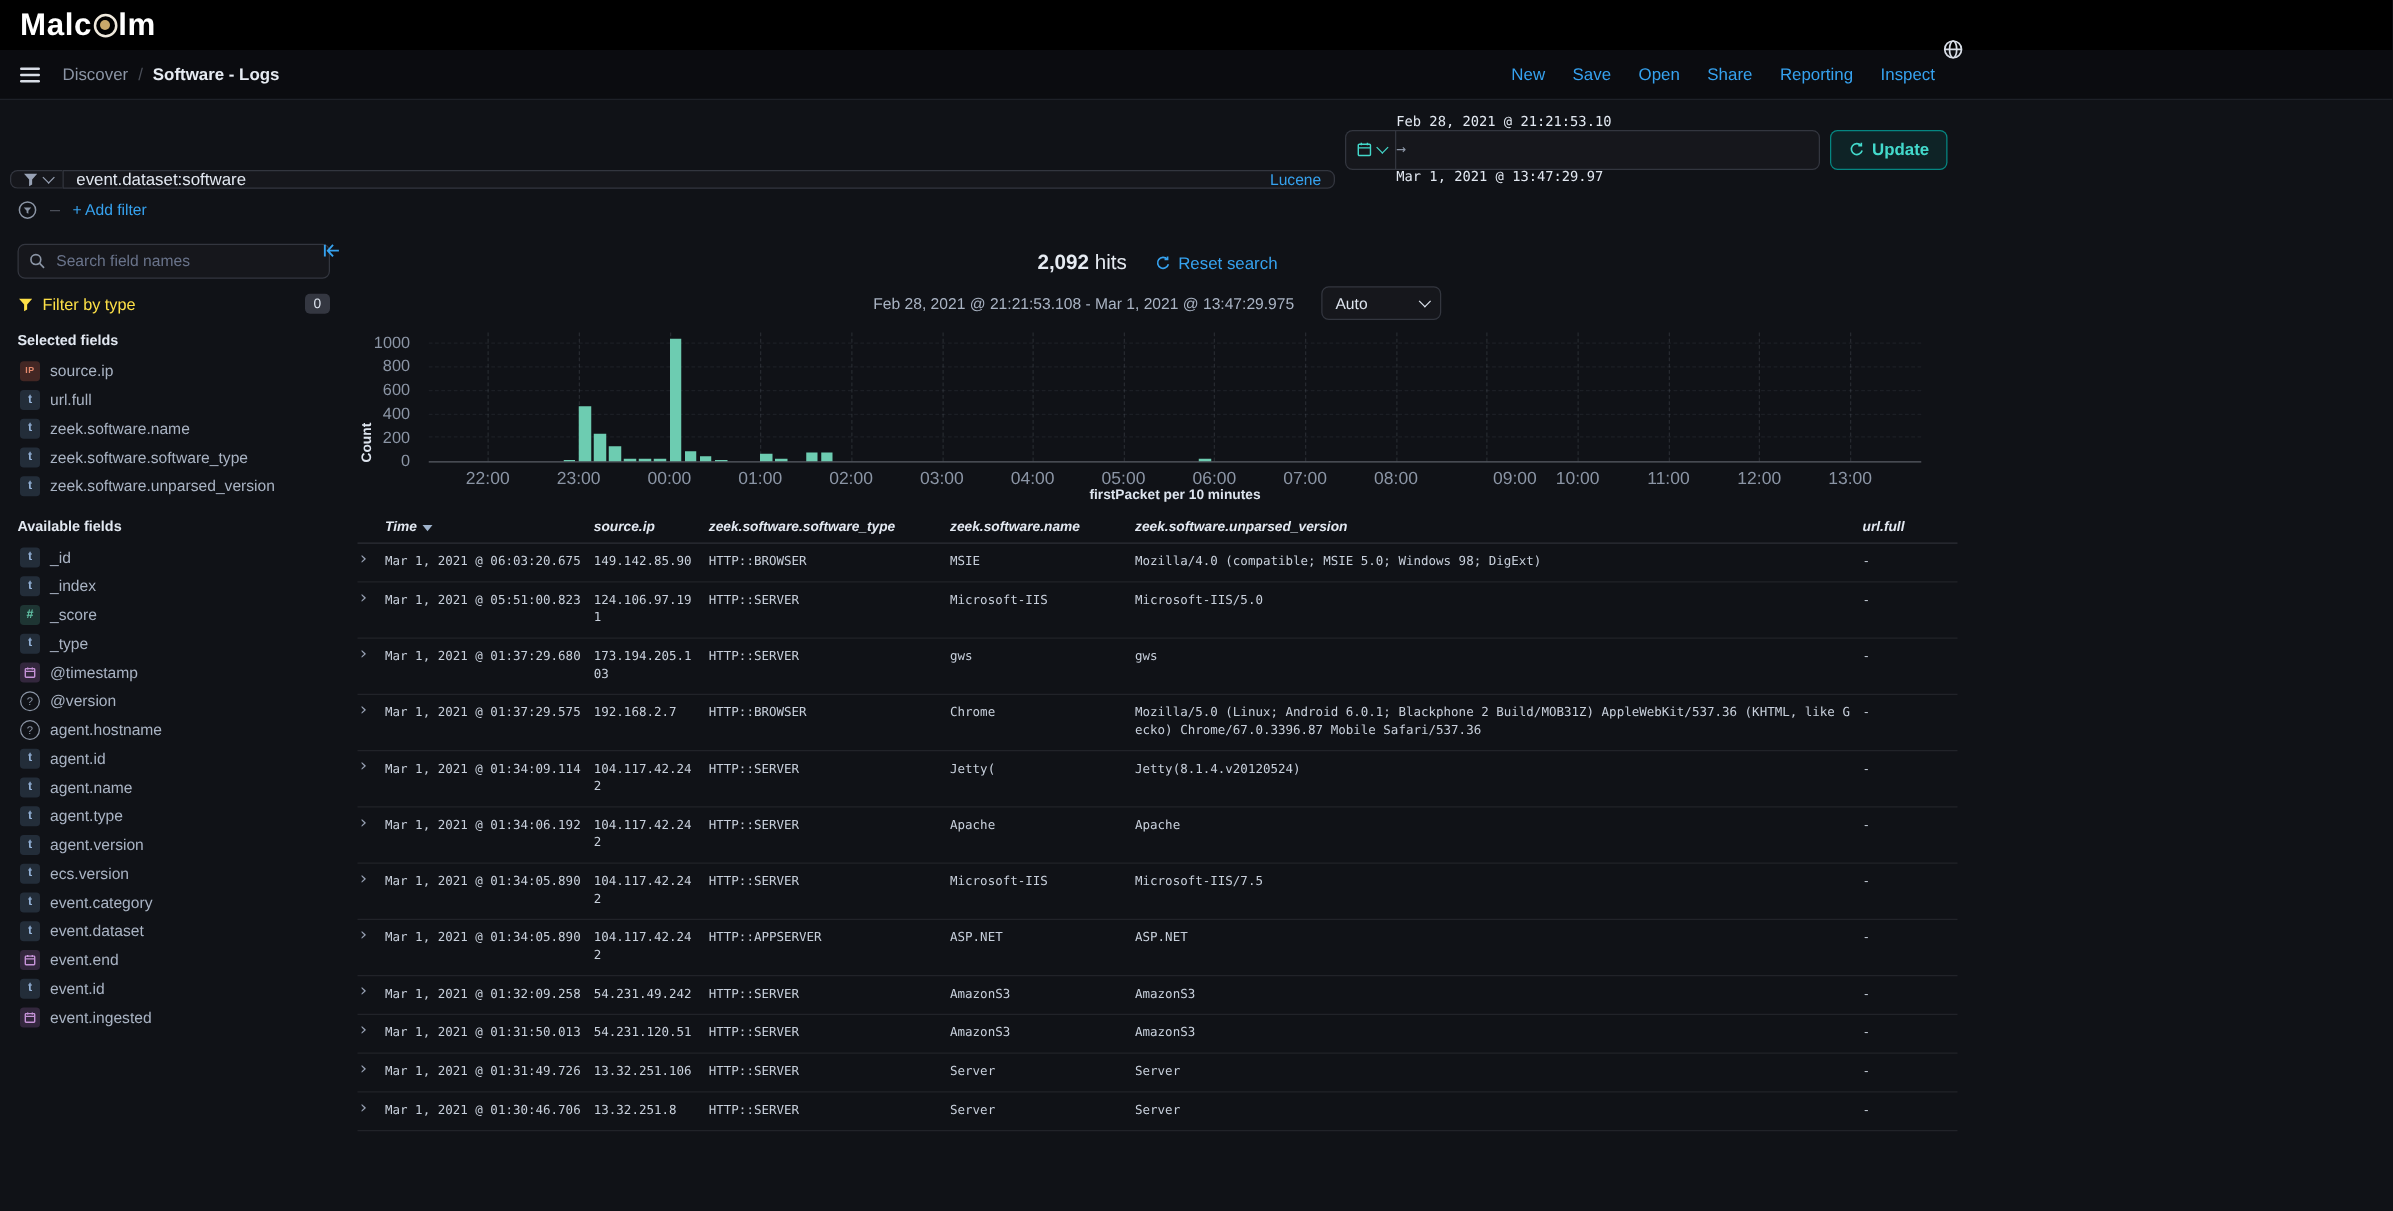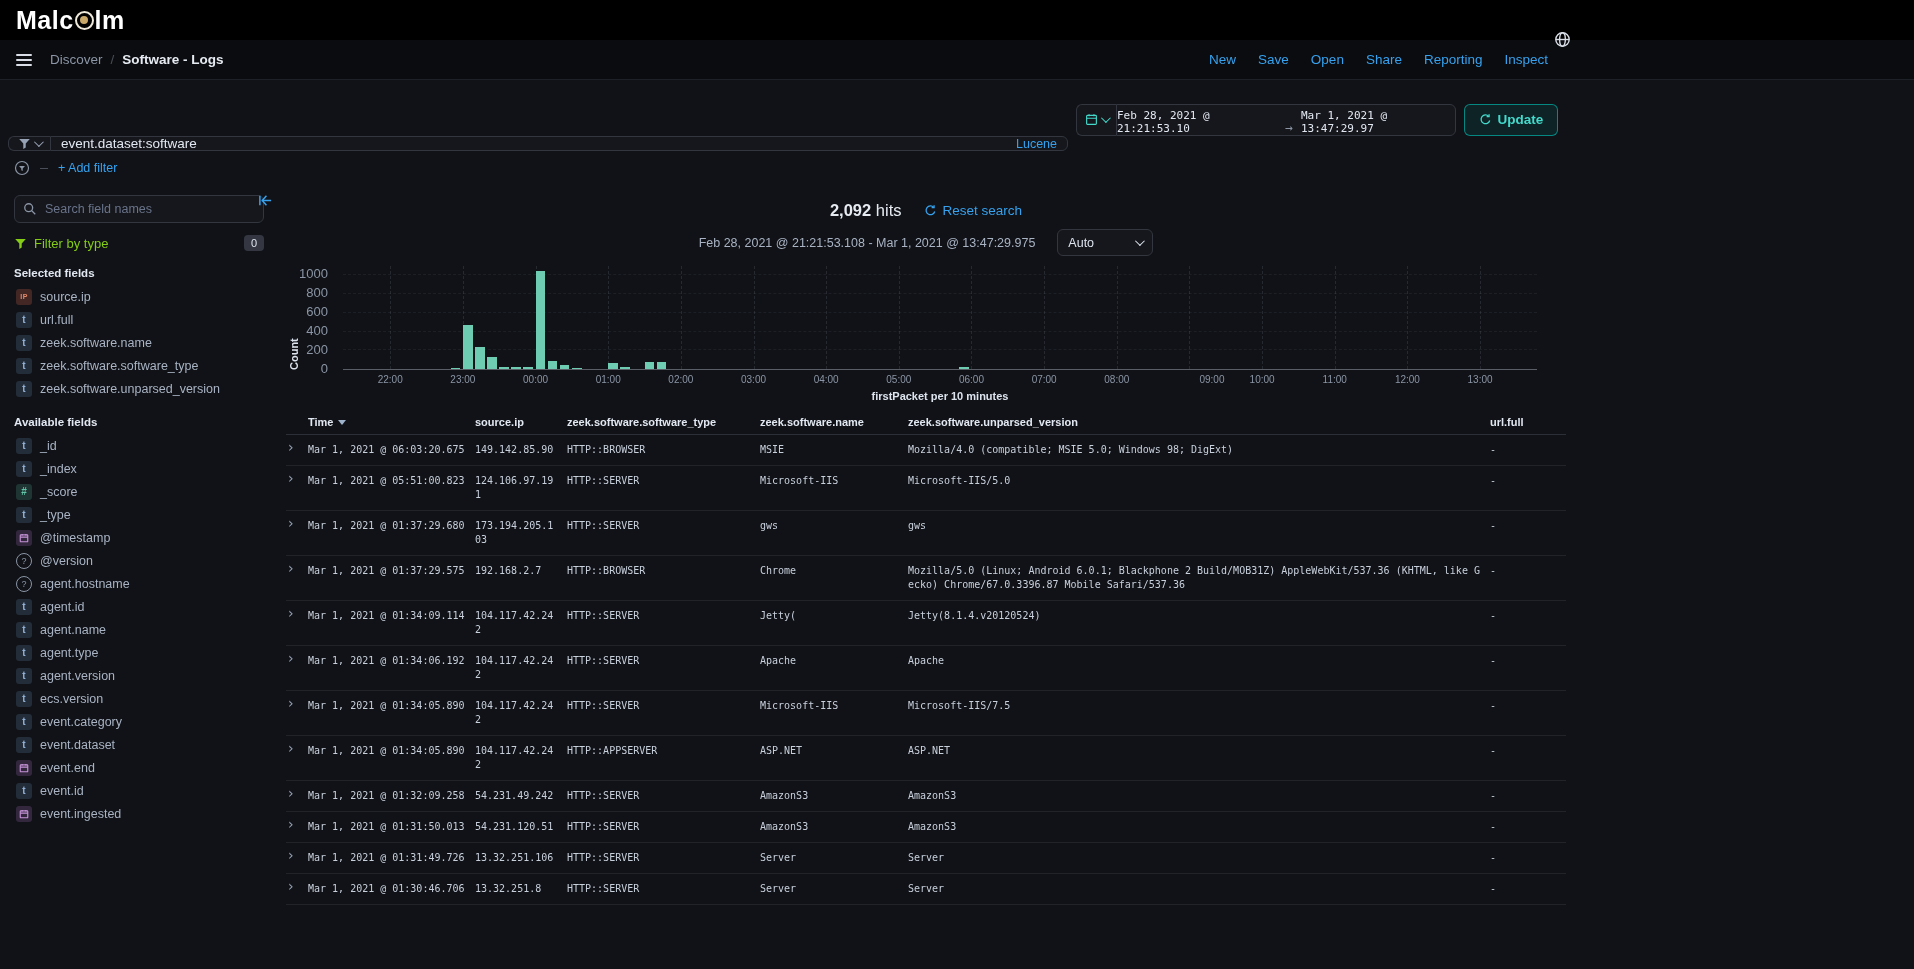--- a/index.html
+++ b/index.html
@@ -53,22 +53,22 @@
   }
   .query-text { font-size: 13.5px; color: #e2e8f1; flex: 1; }
   .lang-toggle { color: #36a2ef; font-size: 12.5px; cursor: pointer; }
   .date-group { display: flex; height: 32px; }
   .cal-btn {
     width: 40px; background: #16171c; border: 1px solid #33363f; border-right: none;
     border-radius: 6px 0 0 6px; color: #43d9cb; display: flex; align-items: center; justify-content: center; gap: 3px; cursor: pointer;
   }
   .date-range {
     width: 340px; background: #16171c; border: 1px solid #33363f; border-radius: 0 6px 6px 0;
-    display: flex; align-items: flex-end; justify-content: center; gap: 8px;
-    font-size: 11px; color: #e2e8f1; cursor: pointer;
+    display: flex; align-items: flex-start; justify-content: center; gap: 8px;
+    font-size: 11px; color: #e2e8f1; cursor: pointer; flex-direction: column;
   }
   .date-arrow { color: #8b95a5; font-size: 13px; }
   .update-btn {
     width: 94px; height: 32px; border-radius: 6px; border: 1px solid rgba(0,191,179,.65);
     background: rgba(0,191,179,.10); color: #43d9cb; font-size: 13.5px; font-weight: 600;
     display: flex; align-items: center; justify-content: center; gap: 6px; cursor: pointer;
   }
   .filterbar { display: flex; align-items: center; gap: 10px; padding: 9px 0 9px 14px; }
   .filter-circle { color: #8b95a5; display: flex; cursor: pointer; }
   .filter-dash { width: 8px; height: 1px; background: #4a4e58; }
@@ -84,21 +84,21 @@
   .chev { width: 7px; height: 7px; border-right: 1.5px solid currentColor; border-bottom: 1.5px solid currentColor; transform: rotate(45deg) translateY(-2px); display: inline-block; }
   .field-search { position: relative; margin-bottom: 10px; }
   .field-search svg { position: absolute; left: 9px; top: 7px; color: #8b95a5; }
   .field-search input {
     width: 100%; height: 28px; background: #16171c; border: 1px solid #33363f; border-radius: 6px;
     color: #dde4ee; font-size: 12.5px; padding: 0 8px 0 30px; outline: none;
     font-family: "Liberation Sans", sans-serif;
   }
   .field-search input::placeholder { color: #69738a; }
   .filter-type-row { display: flex; align-items: center; padding: 2px 0 12px; }
-  .ft-left { display: flex; align-items: center; gap: 7px; color: #84cc16; font-size: 13px; cursor: pointer; }
+  .ft-left { display: flex; align-items: center; gap: 7px; color: #fde047; font-size: 13px; cursor: pointer; }
   .ft-badge { margin-left: auto; background: #343741; color: #dde4ee; border-radius: 4px; font-size: 11px; padding: 2px 7px; }
   .field-section-label { font-size: 11.5px; font-weight: 700; color: #e2e8f1; padding: 4px 0 6px; }
   .field-list { list-style: none; margin-bottom: 12px; }
   .field-item { display: flex; align-items: center; gap: 8px; padding: 3.5px 2px; border-radius: 4px; cursor: pointer; }
   .fname { font-size: 12.5px; color: #a9b3c3; white-space: nowrap; }
   .ficon {
     width: 16px; height: 16px; border-radius: 3px; flex-shrink: 0;
     display: inline-flex; align-items: center; justify-content: center;
     font-size: 10px; font-weight: 700;
   }
@@ -129,27 +129,27 @@
     writing-mode: vertical-rl; transform: rotate(180deg);
     font-size: 11px; font-weight: 700; color: #dde4ee;
   }
   .yticks { position: absolute; left: 0; top: 0; width: 50px; height: 104px; }
   .ytick { position: absolute; right: 8px; transform: translateY(6px); font-size: 13px; color: #8b95a5; }
   .plot { position: relative; margin-left: 57px; width: 1194px; height: 104px; border-bottom: 1px solid #595e67; }
   .vgrid { position: absolute; top: 0; bottom: 0; width: 0; border-left: 1px dashed rgba(140,148,162,.18); }
   .hgrid { position: absolute; left: 0; right: 0; height: 0; border-top: 1px dashed rgba(140,148,162,.10); }
   .bar { position: absolute; bottom: 0; background: #6dccb1; cursor: pointer; }
   .xticks { position: relative; margin-left: 57px; width: 1194px; height: 17px; }
-  .xtick { position: absolute; top: 4px; transform: translateX(-50%); font-size: 10px; color: #8b95a5; }
+  .xtick { position: absolute; top: 4px; transform: translateX(-50%); font-size: 14px; color: #8b95a5; }
   .xlab { margin-left: 57px; width: 1194px; text-align: center; font-size: 11px; font-weight: 700; color: #dde4ee; padding: 3px 0 8px; }
 
   
   .doc-table { width: 100%; font-family: "DejaVu Sans Mono", monospace; }
   .thead { display: flex; border-bottom: 1px solid #2c2f37; font-family: "Liberation Sans", sans-serif; }
-  .hcell { font-size: 11px; font-weight: 700; color: #e2e8f1; padding: 6px 8px 6px 0; display: flex; align-items: center; gap: 5px; cursor: pointer; }
+  .hcell { font-size: 11px; font-weight: 700; color: #e2e8f1; padding: 6px 8px 6px 0; display: flex; align-items: center; gap: 5px; cursor: pointer; font-style: italic; }
   .sort-caret { width: 0; height: 0; border-left: 4px solid transparent; border-right: 4px solid transparent; border-top: 5px solid #9fb3cc; display: inline-block; }
   .trow { display: flex; border-bottom: 1px solid #212329; }
   .trow .cell { font-size: 10px; color: #c8d0dc; padding: 8px 8px 8px 0; line-height: 14px; word-break: break-all; }
   .c-exp { width: 22px; padding: 5px 0 0 2px !important; flex-shrink: 0; }
   .expand-chev { color: #98a2b5; font-size: 14px; cursor: pointer; font-family: "DejaVu Sans", sans-serif; }
   .c0 { width: 167px; flex-shrink: 0; }
   .c1 { width: 92px;  flex-shrink: 0; }
   .c2 { width: 193px; flex-shrink: 0; }
   .c3 { width: 148px; flex-shrink: 0; }
   .c4 { width: 582px; flex-shrink: 0; }

